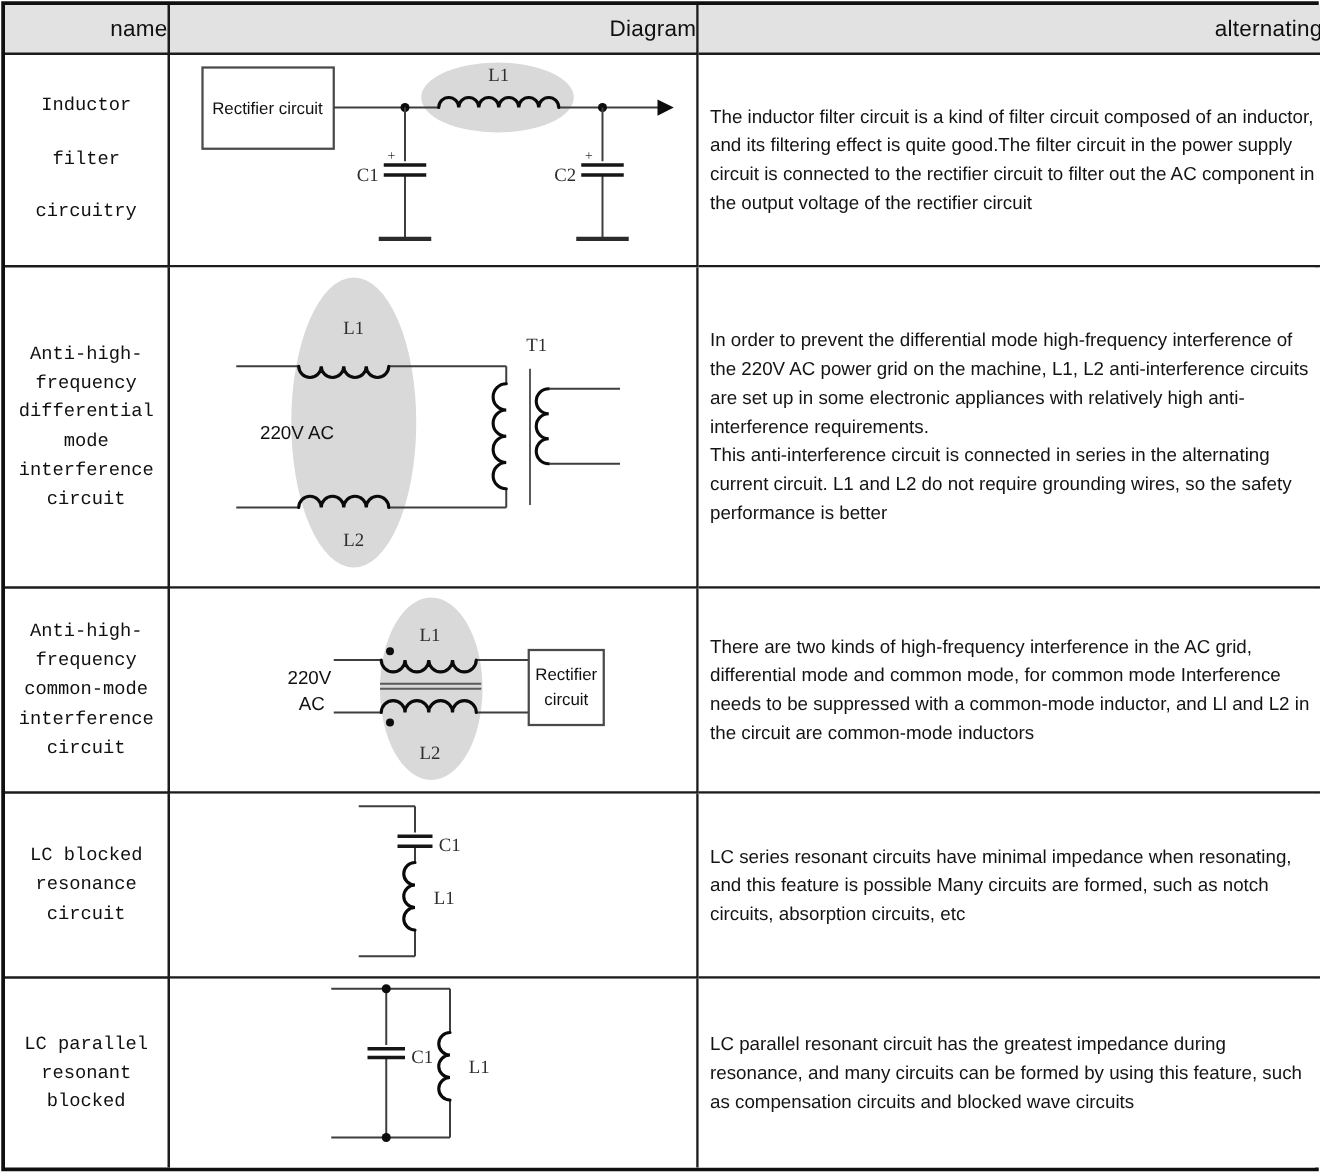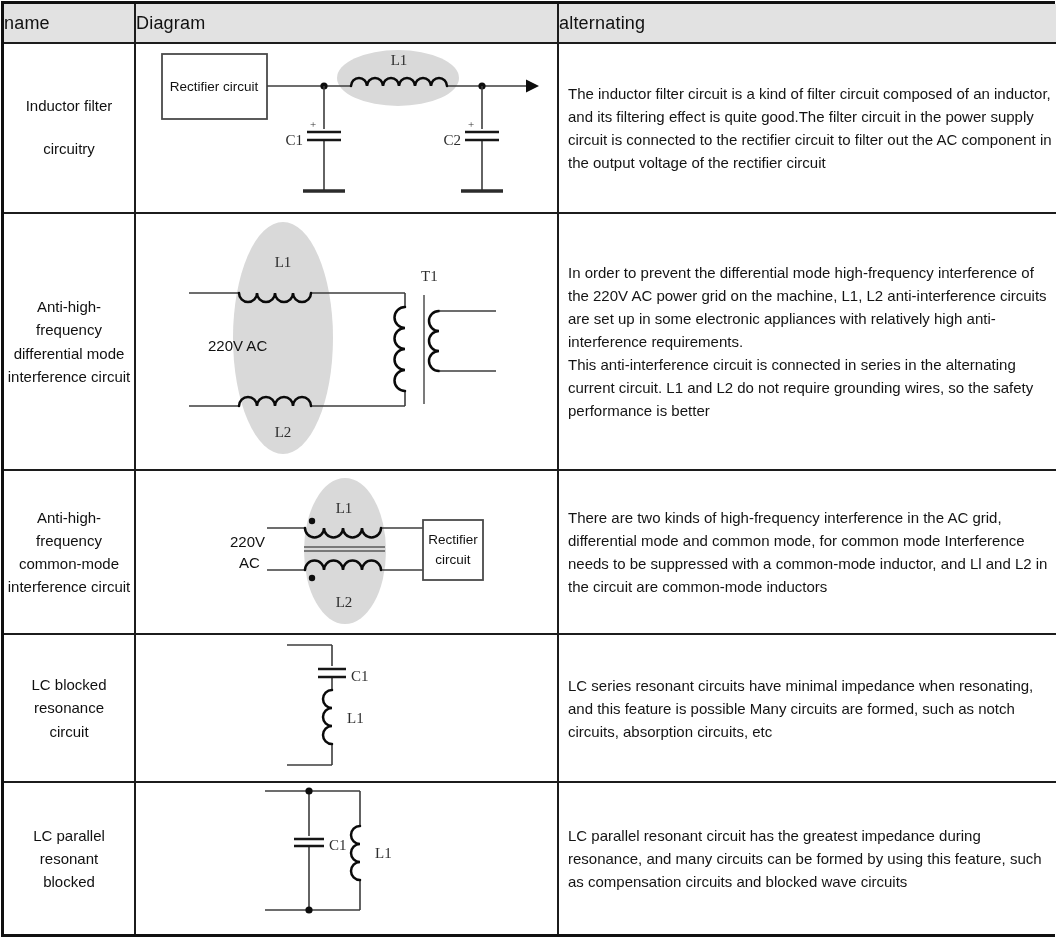--- a/index.html
+++ b/index.html
@@ -10,29 +10,29 @@
     border:3px solid #101010;
     display:grid;
     grid-template-columns:132px 423px 499px;
     grid-template-rows:40px 170px 257px 164px 148px 151px;
     background:#fff;
   }
   .cell{box-sizing:border-box;border-right:2px solid #1c1c1c;border-bottom:2px solid #1c1c1c;overflow:hidden;}
   .cell.last-col{border-right:none;}
   .cell.last-row{border-bottom:none;}
   .hdr{
-    background:#e2e2e2;display:flex;align-items:center;justify-content:flex-start;
+    background:#e2e2e2;display:flex;align-items:center;justify-content:flex-end;
     font-size:18px;color:#111;letter-spacing:.2px;
   }
   .name-cell{
     display:flex;align-items:center;justify-content:center;text-align:center;
     font-size:15px;line-height:1.5;white-space:pre-line;padding:0 1px;color:#101010;
   }
-  .name-cell.lh-tall{line-height:2.85;}
-  .name-cell.lh-med{line-height:1.55;}
+  .name-cell.lh-tall{line-height:2.85;font-family:Liberation Mono, monospace;}
+  .name-cell.lh-med{line-height:1.55;font-family:Liberation Mono, monospace;}
   .diag-cell{display:flex;align-items:center;justify-content:center;background:#fff;}
   .diag-cell svg{display:block;}
   .expl-cell{
     display:flex;align-items:center;background:#fff;
   }
   .expl-text{
     font-size:15px;line-height:23px;white-space:pre-line;padding:0 6px 0 9px;color:#141414;
   }
   
   .wire{stroke:#3e3e3e;stroke-width:1.6;fill:none;}

